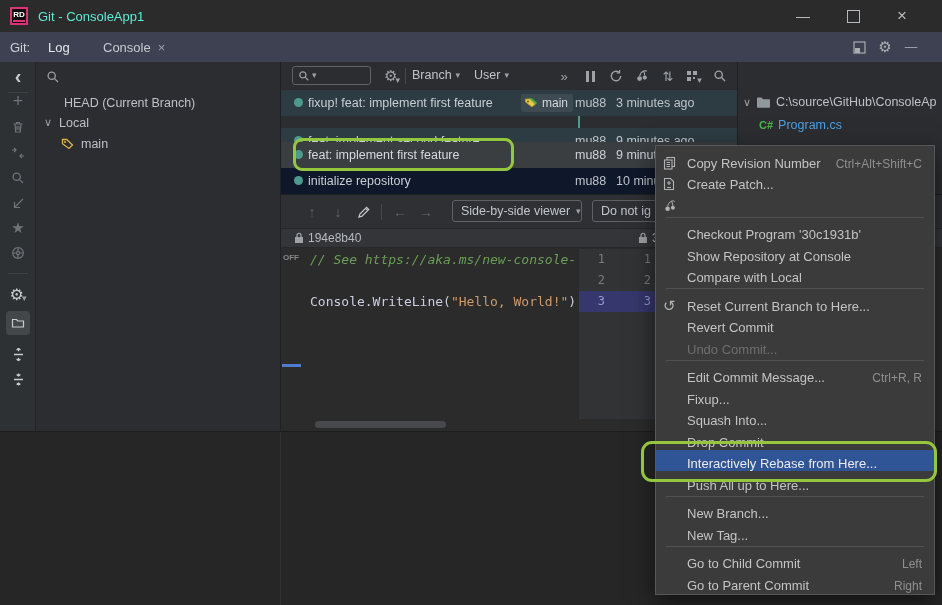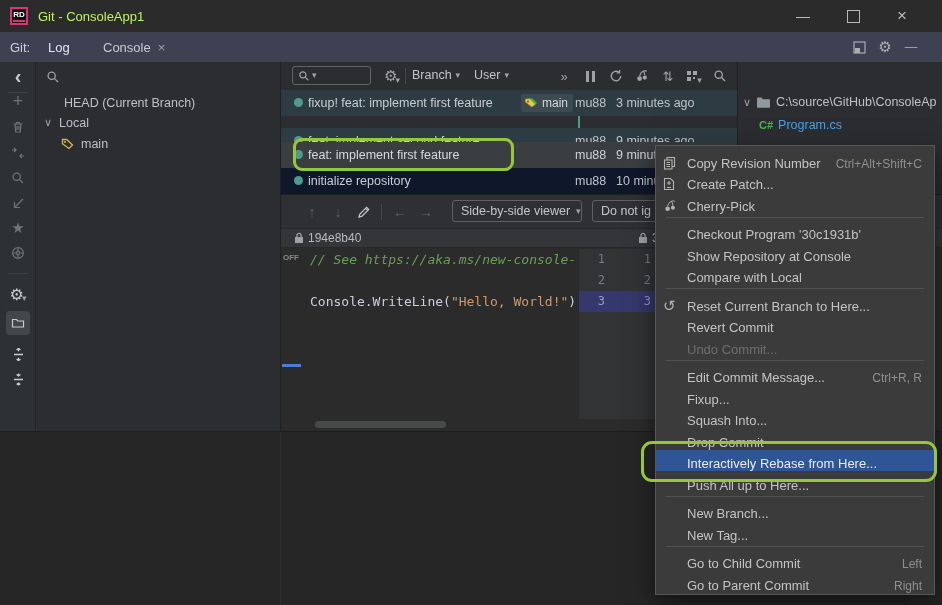--- a/index.html
+++ b/index.html
@@ -9,21 +9,21 @@
   .r{position:absolute}
   .ico{display:flex;align-items:center;justify-content:center}
   svg{display:block}
 
   
   .titlebar{left:0;top:0;width:942px;height:32px;background:#2b2b2b}
   .rdlogo{left:10px;top:7px;width:18px;height:18px;background:#0b0b0b;border:2px solid #dd3179;
           box-sizing:border-box;display:flex;align-items:center;justify-content:center;
           font-size:8px;font-weight:bold;color:#fff;letter-spacing:0;line-height:1}
   .rdlogo i{border-bottom:2px solid #dd3179;font-style:normal;padding-bottom:1px}
-  .title-text{left:38px;top:0;height:32px;display:flex;align-items:center;color:#bef264;font-size:13px}
+  .title-text{left:38px;top:0;height:32px;display:flex;align-items:center;color:#5eead4;font-size:13px}
   .winbtn{top:0;width:34px;height:32px;color:#b6b9bd;font-size:14px}
   .maxsq{width:11px;height:11px;border:1.4px solid #b6b9bd}
 
   
   .tabstrip{left:0;top:32px;width:942px;height:30px;background:#3e4152}
   .toollabel{left:10px;top:0;height:30px;display:flex;align-items:center;color:#ced2d8;font-size:13px}
   .tab{top:0;height:30px;display:flex;align-items:center;gap:7px;font-size:13px;color:#c6cad0}
   .tab.active{color:#e3e6ea}
   .tab-underline{left:36px;top:59px;width:47px;height:3px;background:#4a78c2}
   .tabicon{top:0;height:30px;width:26px;color:#a9acb1}
@@ -482,21 +482,20 @@
       <span class="mil">Create Patch...</span>
     </div>
     <div class="mi">
       <span class="mic">
           <svg width="14" height="14" viewBox="0 0 14 14">
             <circle cx="4.6" cy="9.8" r="2.3" fill="currentColor"></circle>
             <circle cx="9.9" cy="8.8" r="2" fill="currentColor"></circle>
             <path d="M4.6 7.5C5.2 4.8 6.6 3 8.6 2.2M9.9 6.8C9.7 4.8 9.2 3.4 8.6 2.2M8.6 2.2c1.2-.5 2.4-.4 3.2.3" fill="none" stroke="currentColor" stroke-width="1"></path>
           </svg>
         </span>
-      <span class="mil">Cherry-Pick</span>
     </div>
     <div class="msep"></div>
     <div class="mi">
         <span class="mic"></span>
         <span class="mil">Checkout Program '30c1931b'</span>
       </div>
     <div class="mi">
         <span class="mic"></span>
         <span class="mil">Show Repository at Console</span>
       </div>

